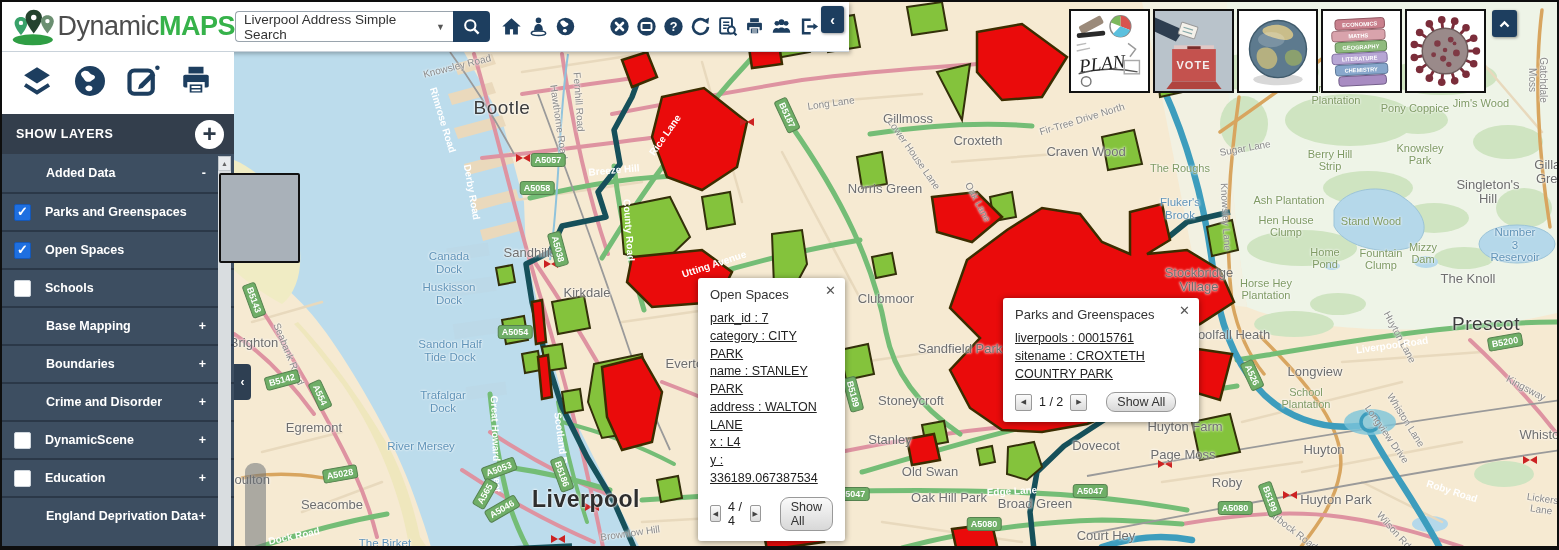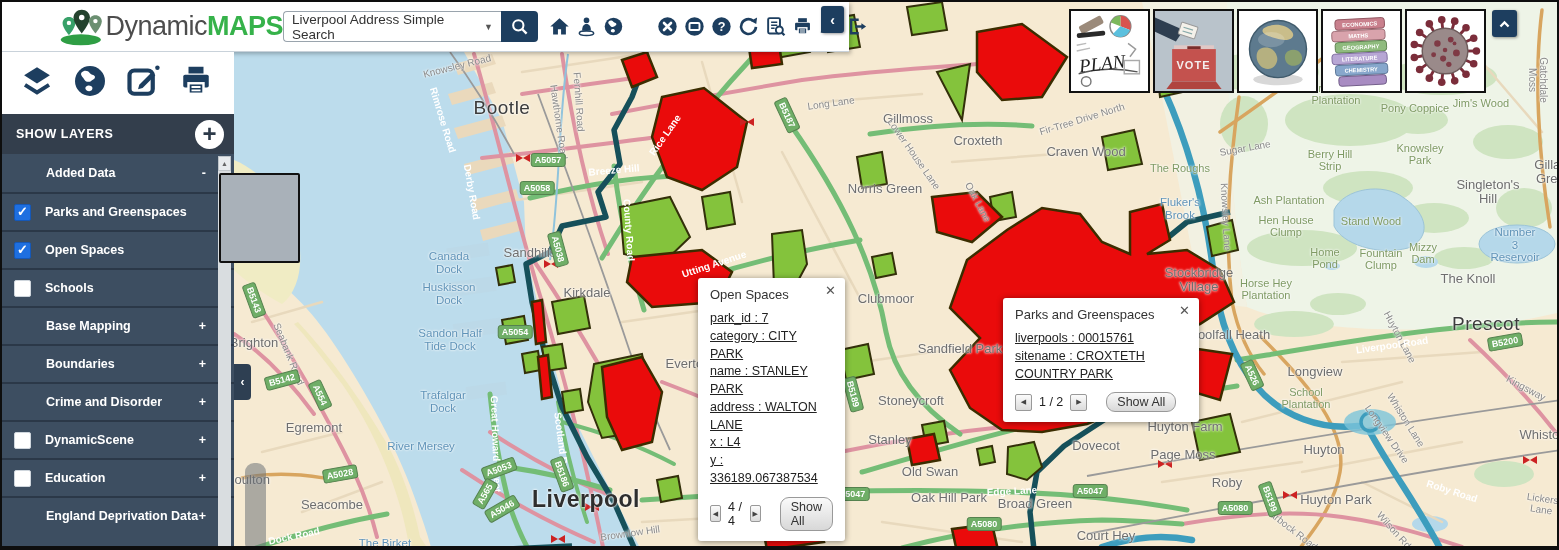--- a/index.html
+++ b/index.html
@@ -25,21 +25,21 @@
   .mlbl.area   { font-size:13px; color:#6e6e6e; }
   .mlbl.nature { font-size:11px; color:#7f9a64; }
   .mlbl.water  { font-size:11.5px; color:#5f93b8; }
   .mlbl.road   { font-size:10px; color:#8a8a8a; }
   .mlbl.roadw  { font-size:10px; color:#fff; font-weight:700; text-shadow:none; }
   .shield { position:absolute; transform:translate(-50%,-50%); background:#6fae67; border:1px solid #55824f;
             color:#fff; font-size:9px; font-weight:700; padding:0 3px; border-radius:3px; line-height:12px;
             white-space:nowrap; }
   
   #header { position:absolute; left:0; top:0; width:847px; height:50px; background:#fff;
-            border-bottom:1px solid #c9d2da; box-shadow:2px 2px 4px rgba(0,0,0,.25); display:flex; align-items:center;padding-left:48px; }
+            border-bottom:1px solid #c9d2da; box-shadow:2px 2px 4px rgba(0,0,0,.25); display:flex; align-items:center; }
   #logo { display:flex; align-items:center; margin-left:8px; width:225px; }
   #brand { font-size:27px; letter-spacing:-.5px; }
   #brand .b1 { color:#4d4d4d; } #brand .b2 { color:#36b24a; font-weight:700; }
   #searchbox { display:flex; align-items:center; }
   #search-select { width:218px; height:31px; border:1px solid #9aa4ad; border-right:none; border-radius:4px 0 0 4px;
                    background:#fff; display:flex; align-items:center; justify-content:space-between;
                    padding:0 8px; font-size:13.5px; color:#333; cursor:pointer; }
   #search-select .caret { font-size:9px; color:#555; }
   #search-btn { width:37px; height:31px; background:var(--navy); border-radius:0 4px 4px 0; display:flex;
                 align-items:center; justify-content:center; cursor:pointer; }
@@ -468,21 +468,21 @@
       <div class="mlbl nature" style="left: 1304px; top: 396px;">School
 Plantation</div>
       <div class="mlbl water" style="left: 419px; top: 444px;">River Mersey</div>
       <div class="mlbl water" style="left: 1178px; top: 207px;">Fluker's
 Brook</div>
       <div class="mlbl water" style="left: 1513px; top: 243px;">Number 3
 Reservoir</div>
       <div class="mlbl water" style="left: 383px; top: 541px;">The Birket</div>
       <div class="mlbl water" style="left: 447px; top: 261px;">Canada
 Dock</div>
-      <div class="mlbl water" style="left: 448px; top: 338px;">Sandon Half
+      <div class="mlbl water" style="left: 448px; top: 349px;">Sandon Half
 Tide Dock</div>
       <div class="mlbl water" style="left: 441px; top: 400px;">Trafalgar
 Dock</div>
       <div class="mlbl water" style="left: 447px; top: 292px;">Huskisson
 Dock</div>
       <div class="mlbl water" style="left: 246px; top: 214px;">Marine Lake</div>
       <div class="mlbl road" style="left: 455px; top: 64px; transform: translate(-50%, -50%) rotate(-14deg);">Knowsley Road</div>
       <div class="mlbl road" style="left: 829px; top: 101px; transform: translate(-50%, -50%) rotate(-8deg);">Long Lane</div>
       <div class="mlbl road" style="left: 1080px; top: 117px; transform: translate(-50%, -50%) rotate(-17deg);">Fir-Tree Drive North</div>
       <div class="mlbl road" style="left: 912px; top: 152px; transform: translate(-50%, -50%) rotate(55deg);">Lower House Lane</div>

